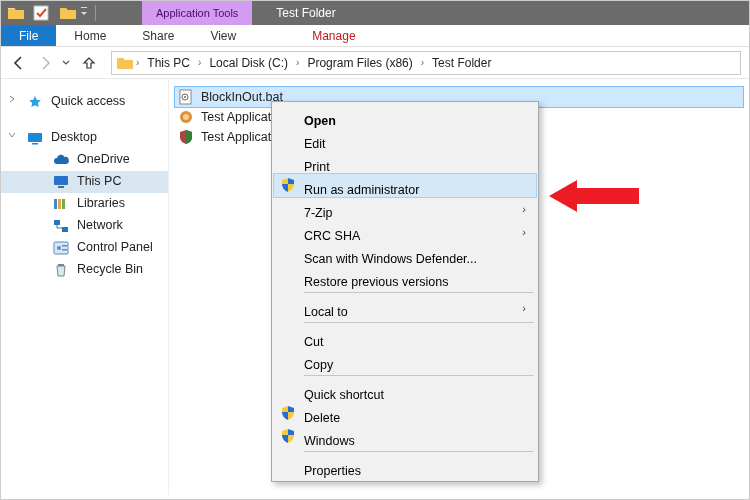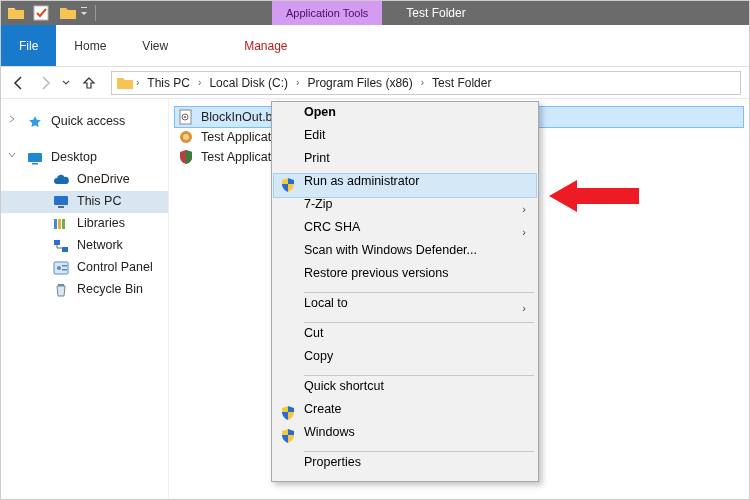--- a/index.html
+++ b/index.html
@@ -5,26 +5,26 @@
   * { box-sizing: border-box; margin: 0; padding: 0; font-family: "Segoe UI", Arial, sans-serif; }
   body { width: 750px; height: 500px; background: #fff; overflow: hidden; position: relative; border: 1px solid #ccc; }
 
   
   .title-bar { height: 24px; background: #6b6b6b; display: flex; align-items: center; }
   .qat { display: flex; align-items: center; gap: 0; }
   .qat .folder-icon, .qat .check-icon, .qat .folder-icon2 { width: 22px; height: 22px; display:flex; align-items:center; justify-content:center; margin-left:4px;}
   .qat svg { display:block; }
   .qat-sep { width: 1px; height: 16px; background: #999; margin: 0 6px; }
   .qat-down { width:10px; height:22px; display:flex; align-items:center; justify-content:center;}
-  .contextual-tabs { display:flex; align-items:stretch; height:24px; margin-left:130px;padding-left:40px;}
+  .contextual-tabs { display:flex; align-items:stretch; height:24px; padding-left:40px;}
   .contextual-label { background:#d49cf0; color:#4d086b; font-size:11px; padding:0 14px; display:flex; align-items:center;}
   .window-title { color:#fff; font-size:12px; padding:0 24px; display:flex; align-items:center;}
 
   
-  .ribbon { height: 42px; background: #fff; border-bottom:1px solid #e0e0e0; display:flex; align-items:stretch;}
+  .ribbon { height: 22px; background: #fff; border-bottom:1px solid #e0e0e0; display:flex; align-items:stretch;}
   .ribbon .tab { font-size:12px; padding:0 18px; display:flex; align-items:center; color:#333; cursor:default;}
   .ribbon .tab.file { background:#1979ca; color:#fff; padding:0 18px;}
   .ribbon .tab.manage { margin-left: 40px; color:#b91c1c;}
 
   
   .nav-row { height: 32px; display:flex; align-items:center; padding: 4px 8px; gap:6px; border-bottom:1px solid #e8e8e8;}
   .nav-arrow { width:20px; height:20px; display:flex; align-items:center; justify-content:center; color:#555;}
   .nav-arrow.disabled { color:#bbb; }
   .nav-caret { width:12px;}
   .nav-up { width:20px; height:20px; display:flex; align-items:center; justify-content:center;}
@@ -44,21 +44,21 @@
   .star { color:#2e9fe6;}
   .icon16 { width:16px; height:16px; display:inline-flex; align-items:center; justify-content:center;}
 
   .content { position:relative; flex:1; padding:8px 6px;}
   .file-row { display:flex; align-items:center; gap:6px; height:20px; font-size:12.5px; color:#222; padding:0 2px;}
   .file-row.selected { background:#cde8ff; outline:1px solid #7abfff; }
   .file-row .icon16{ width:18px;}
 
   
   .ctx { position:absolute; left:270px; top:100px; width:268px; background:#f1f1f1; border:1px solid #a8a8a8; box-shadow:3px 3px 6px rgba(0,0,0,0.25); padding:3px 2px;}
-  .ctx-item { display:flex; align-items:flex-start; height:23px; font-size:12.5px; color:#000; padding:0 10px 0 30px; position:relative;}
+  .ctx-item { display:flex; align-items:flex-end; height:23px; font-size:12.5px; color:#000; padding:0 10px 0 30px; position:relative;}
   .ctx-item .lefticon{ position:absolute; left:6px; top:3px; width:16px; height:16px;}
   .ctx-item.bold { font-weight:700;}
   .ctx-item.hover { background:#d5e8f7; outline:1px solid #a9d0ef; }
   .ctx-sep { height:1px; background:#c7c7c7; margin:3px 2px 3px 30px;}
   .ctx-arrow { position:absolute; right:10px; top:6px; color:#444; font-size:11px;}
 
   
   .red-arrow { position:absolute; left:548px; top:176px; width:90px; height:38px; }
 </style>
 </head>
@@ -93,20 +93,21 @@
   </div>
   <div class="contextual-tabs">
     <div class="contextual-label">Application Tools</div>
     <div class="window-title">Test Folder</div>
   </div>
 </div>
 
 <div class="ribbon">
   <div class="tab file">File</div>
   <div class="tab">Home</div>
+  <div class="tab">Share</div>
   <div class="tab">View</div>
   <div class="tab manage">Manage</div>
 </div>
 
 <div class="nav-row">
   <span class="nav-arrow">
     <svg width="18" height="18" viewBox="0 0 18 18">
         <path d="M11 3l-6 6 6 6" stroke="#333" stroke-width="1.6" fill="none"></path>
       </svg>
   </span>
@@ -318,21 +319,21 @@
       <span>Quick shortcut</span>
     </div>
   <div class="ctx-item">
     <span class="lefticon"><svg width="16" height="16" viewBox="0 0 16 16">
           <path d="M8 1l6 2v4c0 4-3 7-6 8-3-1-6-4-6-8V3z" fill="#fff"></path>
           <path d="M8 1l6 2v4H8z" fill="#2b6cd0"></path>
           <path d="M2 3l6-2v6H2z" fill="#f5c93c"></path>
           <path d="M8 7h6c0 4-3 7-6 8z" fill="#f5c93c"></path>
           <path d="M2 7h6v8c-3-1-6-4-6-8z" fill="#2b6cd0"></path>
         </svg></span>
-    <span>Create</span>
+    <span>Delete</span>
   </div>
   <div class="ctx-item">
     <span class="lefticon"><svg width="16" height="16" viewBox="0 0 16 16">
           <path d="M8 1l6 2v4c0 4-3 7-6 8-3-1-6-4-6-8V3z" fill="#fff"></path>
           <path d="M8 1l6 2v4H8z" fill="#2b6cd0"></path>
           <path d="M2 3l6-2v6H2z" fill="#f5c93c"></path>
           <path d="M8 7h6c0 4-3 7-6 8z" fill="#f5c93c"></path>
           <path d="M2 7h6v8c-3-1-6-4-6-8z" fill="#2b6cd0"></path>
         </svg></span>
     <span>Windows</span>

